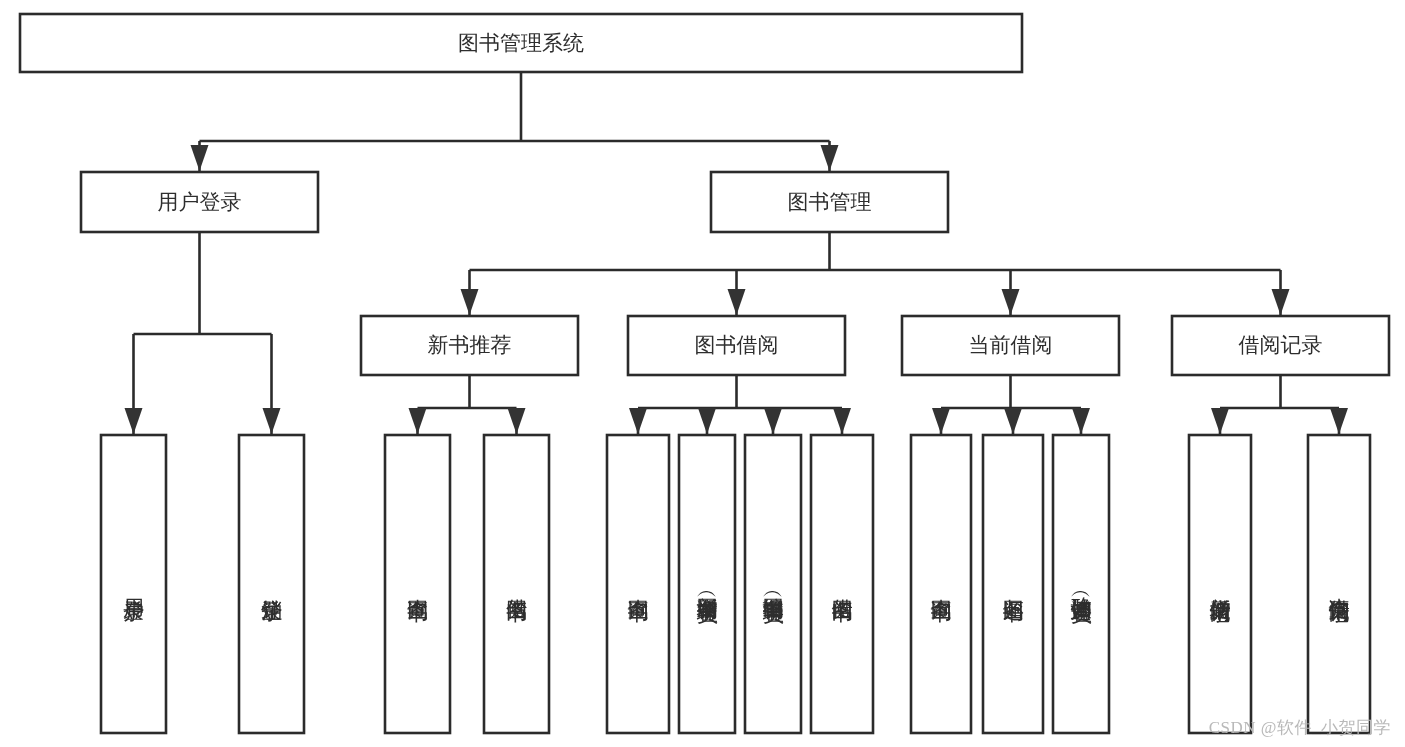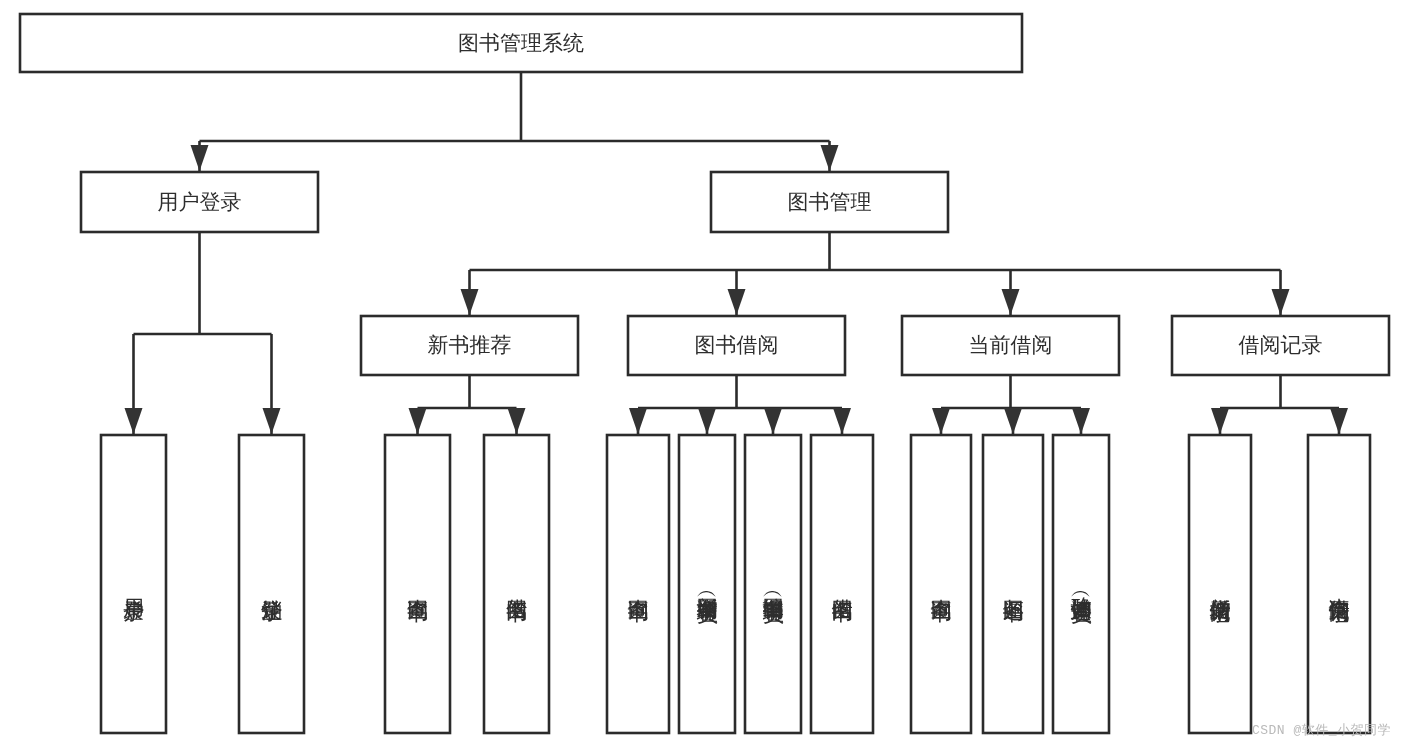--- a/index.html
+++ b/index.html
@@ -63,22 +63,22 @@
     font-size: 21px;
     line-height: 1.08;
     color: #2e2e2e;
     letter-spacing: 1px;
     white-space: nowrap;
   }
   .watermark {
     position: absolute;
     right: 14px;
     bottom: 8px;
-    font-family: Liberation Mono, monospace;
-    font-size: 13px;
+    font-family: Liberation Serif, serif;
+    font-size: 17px;
     color: #b9b9b9;
     letter-spacing: 0.5px;
     user-select: none;
     white-space: nowrap;
   }
 </style>
 </head>
 <body>
 
 <div id="diagram-root">

